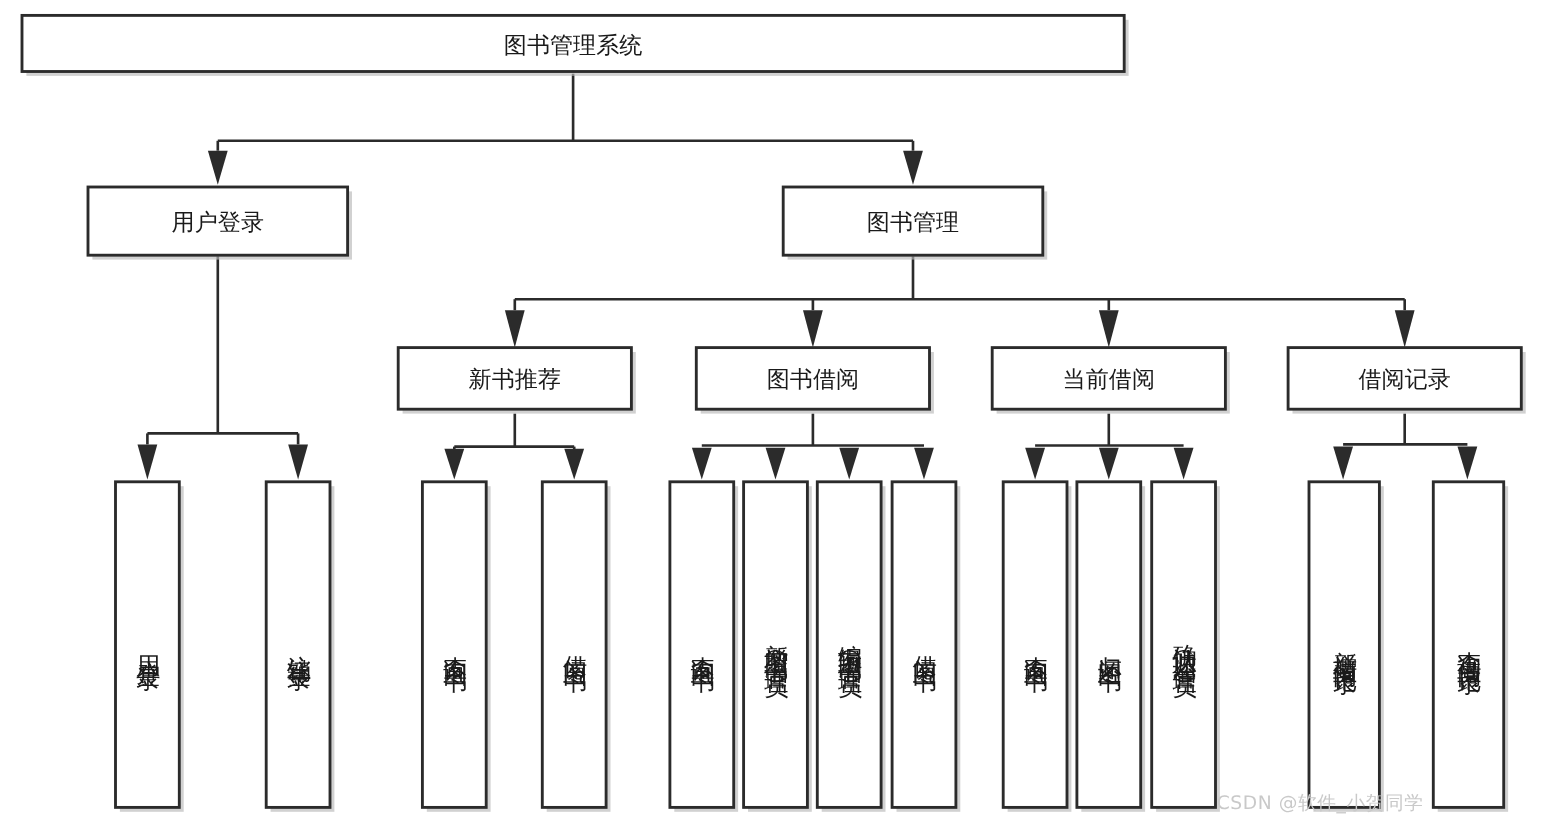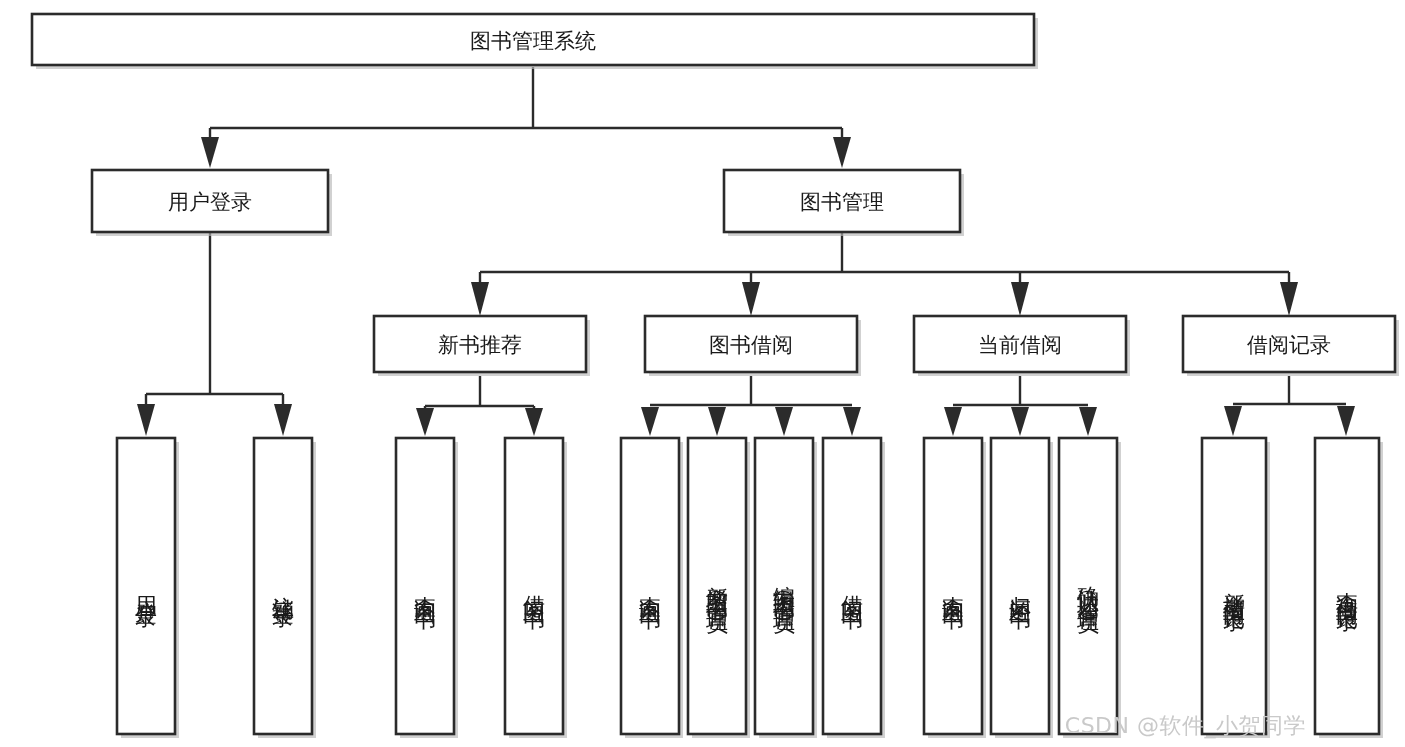--- a/index.html
+++ b/index.html
@@ -10,21 +10,21 @@
   }
   body {
     width: 1405px;
     height: 747px;
     overflow: hidden;
     font-family: "DejaVu Sans", "Liberation Sans", sans-serif;
     position: relative;
   }
   #diagram-root {
     position: absolute;
-    left: 12px;
+    left: 0;
     top: 0;
     width: 1302px;
     height: 747px;
   }
   svg.diagram {
     display: block;
     width: 1405px;
     height: 747px;
   }
   .node-box {
@@ -69,21 +69,21 @@
     letter-spacing: 4px;
     color: #1a1a1a;
     white-space: nowrap;
     text-align: center;
   }
   .watermark {
     position: absolute;
     right: 8px;
     bottom: 6px;
     font-family: "DejaVu Sans", "Liberation Sans", sans-serif;
-    font-size: 22px;
+    font-size: 17px;
     color: #c9c9c9;
     letter-spacing: 0.5px;
     user-select: none;
     pointer-events: none;
   }
 </style>
 </head>
 <body>
 
 <div id="diagram-root">

